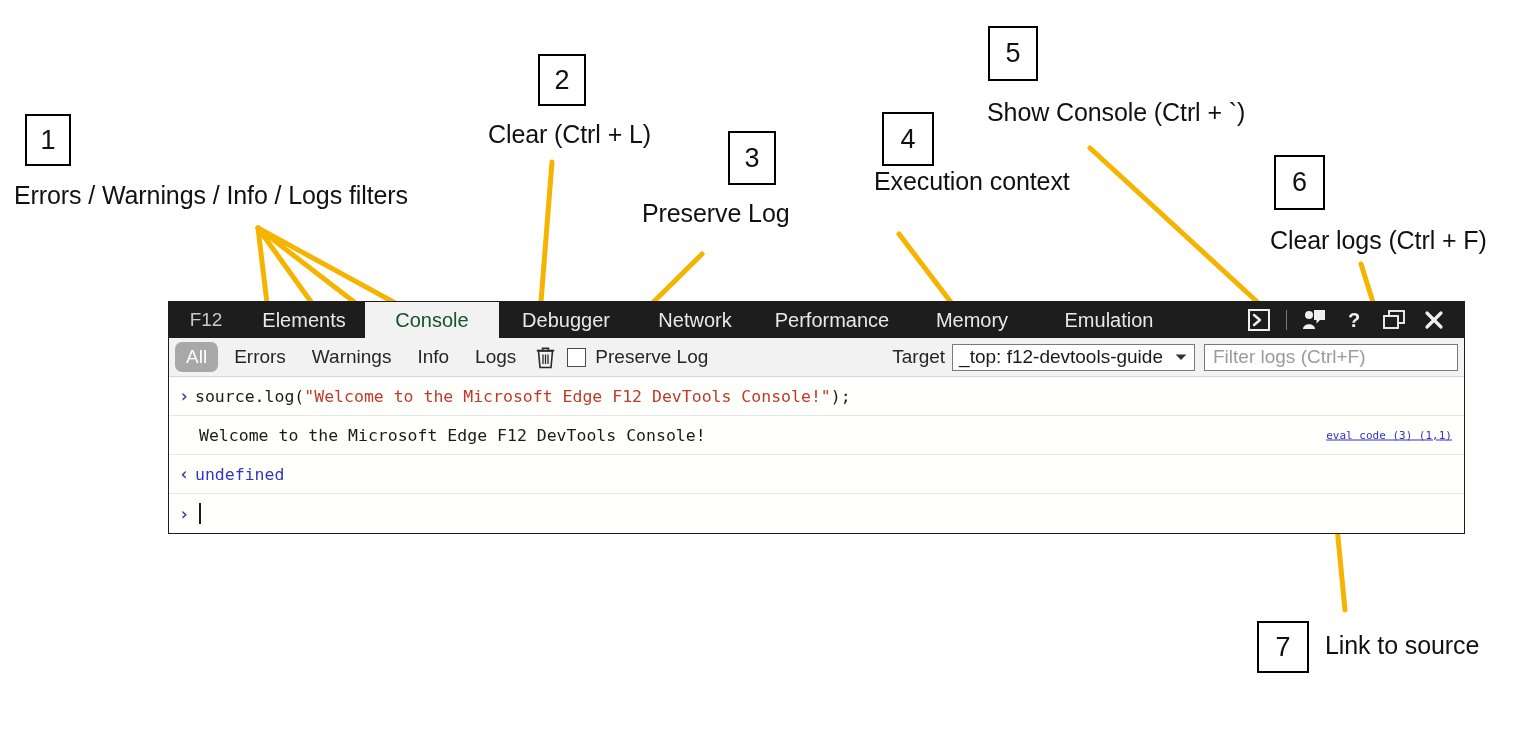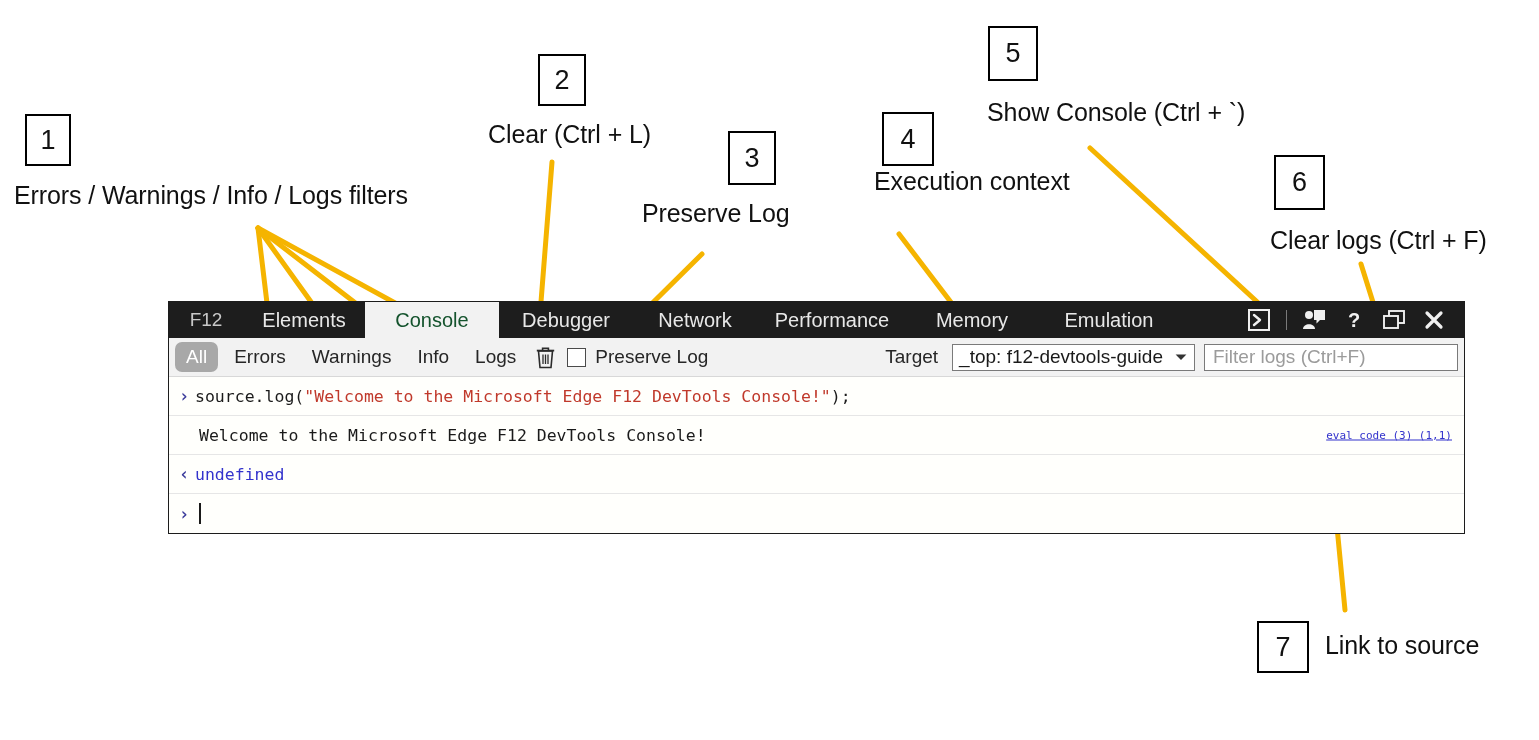--- a/index.html
+++ b/index.html
@@ -62,21 +62,21 @@
     border-radius:7px;white-space:nowrap;line-height:1.35;
   }
   .fbtn.on{background:#a8a8a8;color:#ffffff;padding:2px 11px;}
   .trash{margin:0 6px 0 4px;display:flex;align-items:center;}
   .chk{
     width:19px;height:19px;border:1.6px solid #4a4a4a;background:#fff;
     margin:0 9px 0 6px;box-sizing:border-box;
   }
   .chklabel{font-size:19px;color:#262626;white-space:nowrap;}
   .t2spacer{flex:1;}
-  .tgtlabel{font-size:19px;color:#262626;margin-right:14px;white-space:nowrap;}
+  .tgtlabel{font-size:19px;color:#262626;margin-right:7px;white-space:nowrap;}
   .select{
     height:27px;min-width:238px;border:1.5px solid #7a7a7a;background:#fff;
     display:flex;align-items:center;justify-content:space-between;
     padding:0 7px 0 6px;box-sizing:border-box;font-size:19px;color:#1a1a1a;
     white-space:nowrap;
   }
   .select .chev{margin-left:12px;color:#333;font-size:15px;}
   .filterbox{
     height:27px;width:254px;border:1.5px solid #7a7a7a;background:#fff;
     display:flex;align-items:center;padding:0 8px;box-sizing:border-box;

